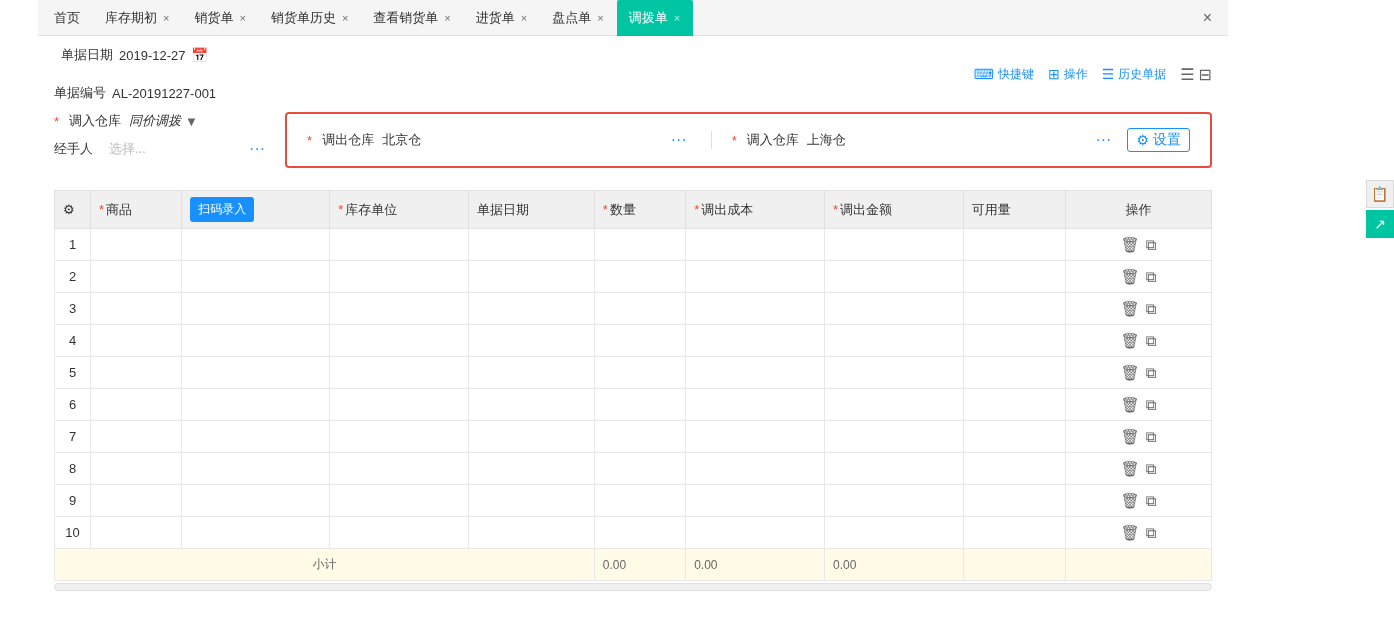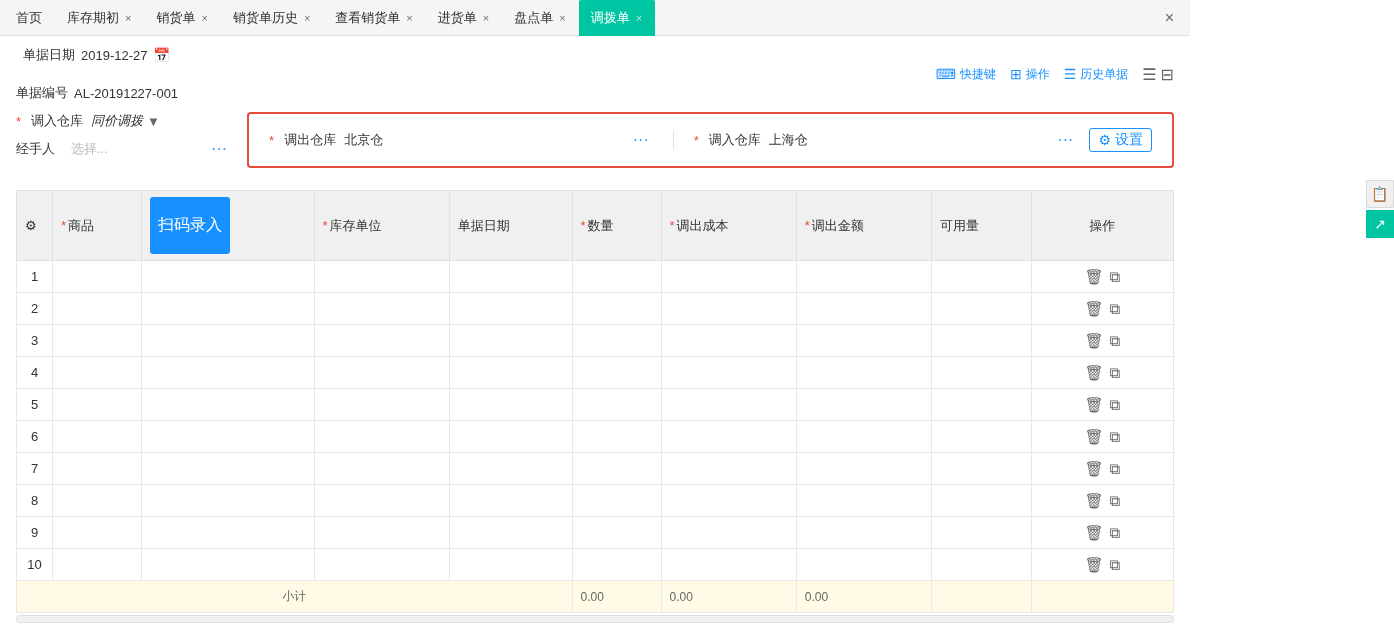--- a/index.html
+++ b/index.html
@@ -187,24 +187,24 @@
     .col-gear {
       text-align: center;
       width: 36px;
     }
 
     
     .scan-btn {
       background: #1890ff;
       color: #fff;
       border: none;
-      padding: 18px 8px;
+      padding: 4px 8px;
       border-radius: 3px;
       cursor: pointer;
-      font-size: 16px;
+      font-size: 12px;
     }
 
     
     .table-scroll-bar {
       height: 8px;
       background: #f0f0f0;
       border: 1px solid #e0e0e0;
       border-radius: 4px;
       margin-top: 2px;
     }
@@ -236,20 +236,21 @@
       color: #fff;
       border-color: #00c5a3;
     }
 
     
     .page-wrapper {
       width: 1190px;
       min-height: 634px;
       overflow: hidden;
       position: relative;
+      margin-left: 38px;
     }
     .content-wrapper {
       display: flex;
       flex-direction: column;
     }
     .form-area {
       padding: 10px 16px 0;
     }
     .row-flex {
       display: flex;

